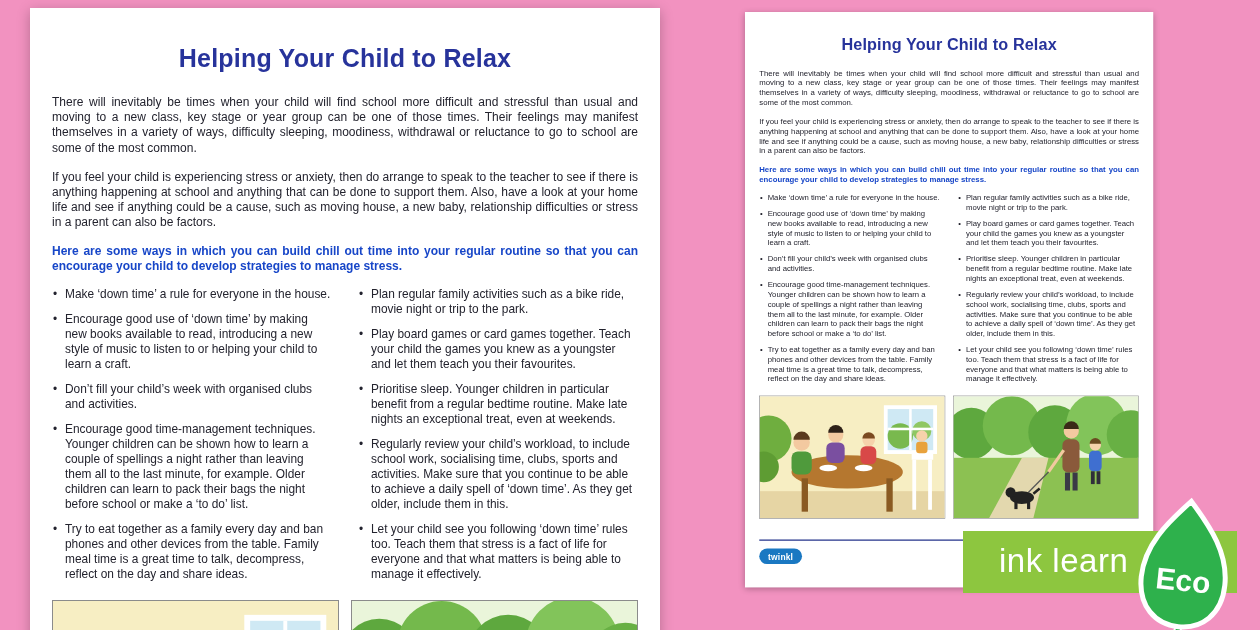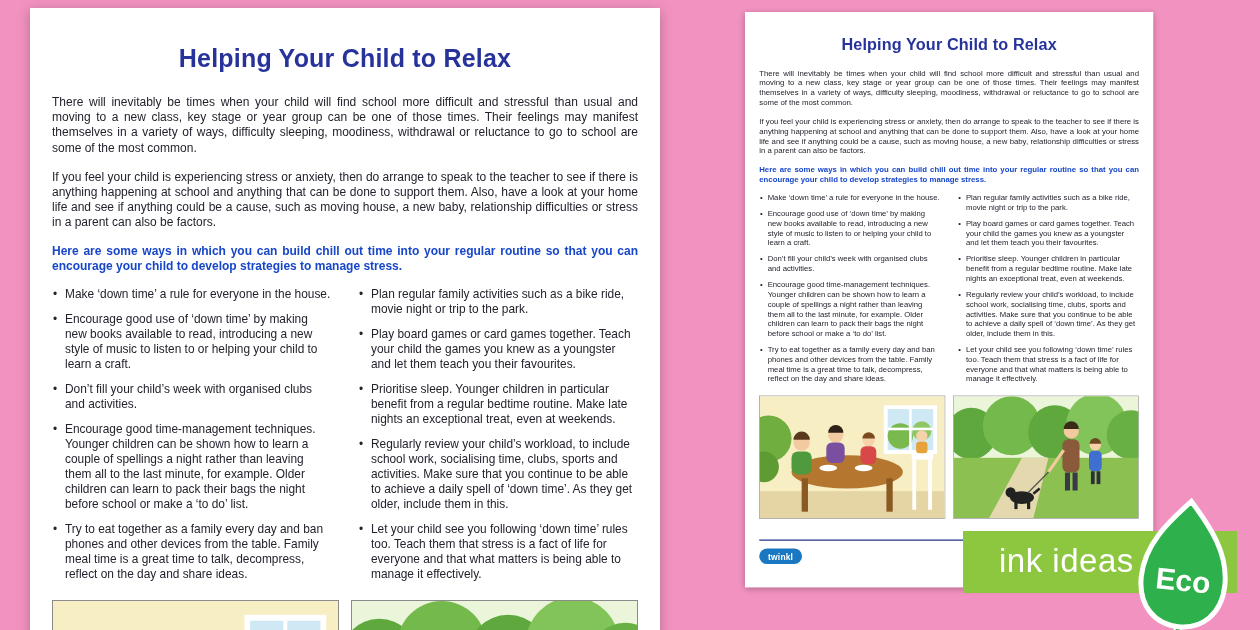--- a/index.html
+++ b/index.html
@@ -303,21 +303,21 @@
   </div>
 
   <div class="divider"></div>
   <div class="logo">
     <span>twinkl</span>
   </div>
 </div>
   </div>
 
 <div class="eco-badge">
-  <span class="ink-text">ink ideas</span>
+  <span class="ink-text">ink learn</span>
   <svg class="leaf-svg" viewBox="0 0 100 150" xmlns="http://www.w3.org/2000/svg">
     <g transform="rotate(6 50 75)">
       <path d="M50 130 C50 138 46 144 38 148" stroke="#ffffff" stroke-width="8" fill="none" stroke-linecap="round"></path>
       <path d="M50 130 C50 138 46 144 38 148" stroke="#2eb14c" stroke-width="4" fill="none" stroke-linecap="round"></path>
       <path d="M50 4 C72 28 92 52 92 84 C92 114 73 130 50 130 C27 130 8 114 8 84 C8 52 28 28 50 4 Z" fill="#2eb14c" stroke="#ffffff" stroke-width="5"></path>
       <text x="50" y="94" text-anchor="middle" font-size="30" font-weight="bold" fill="#ffffff" font-family="Liberation Sans, sans-serif">Eco</text>
     </g>
   </svg>
 </div>
 

